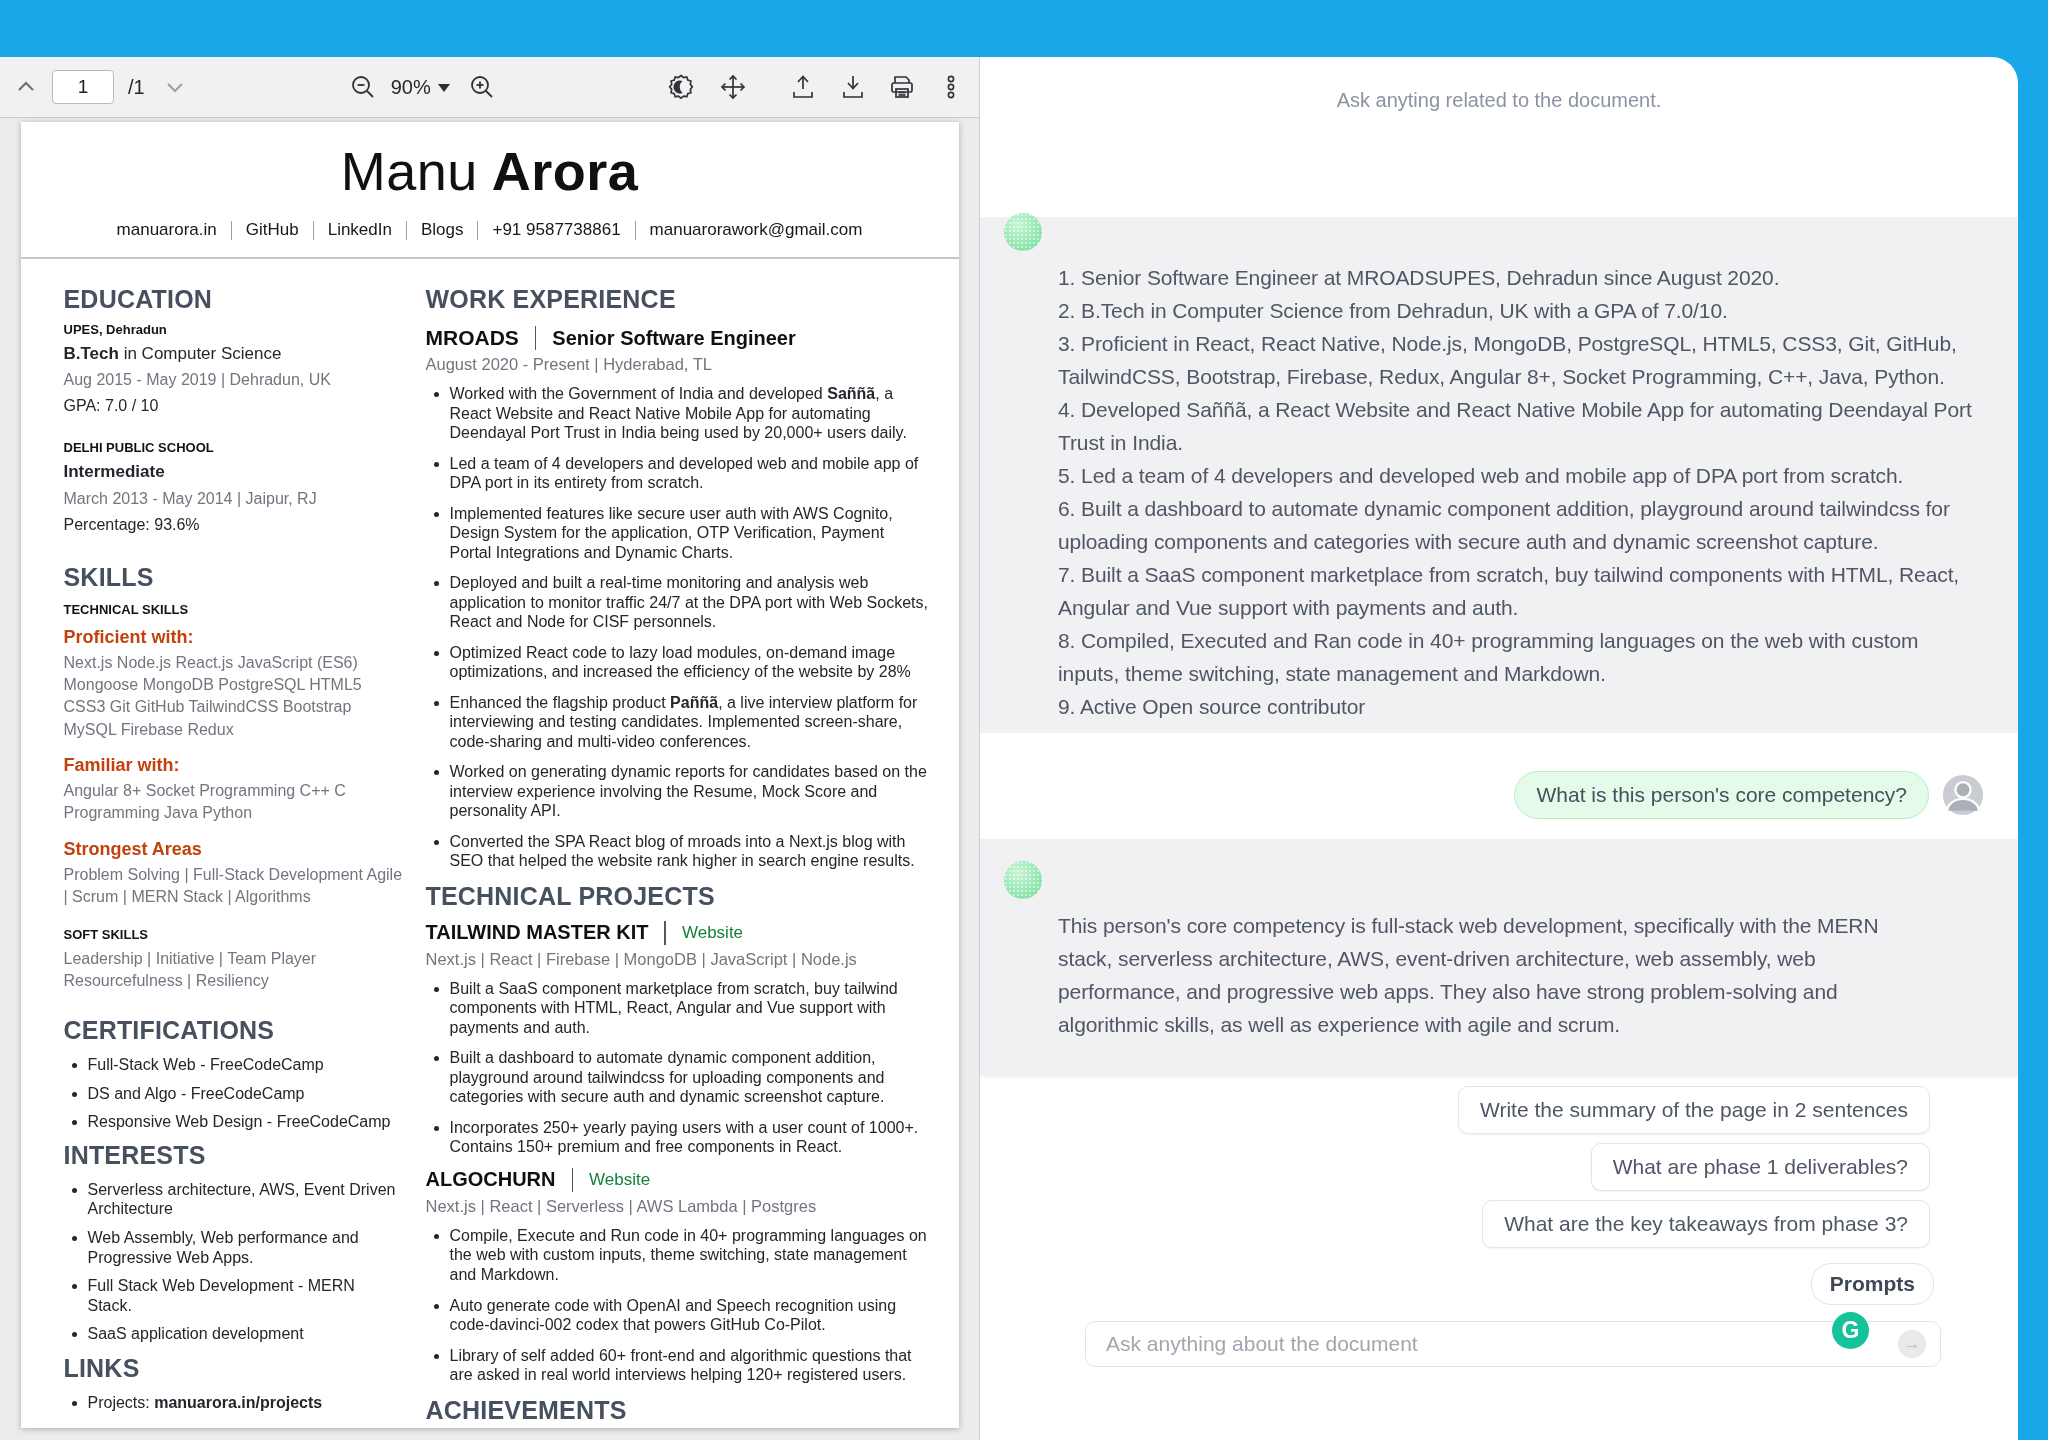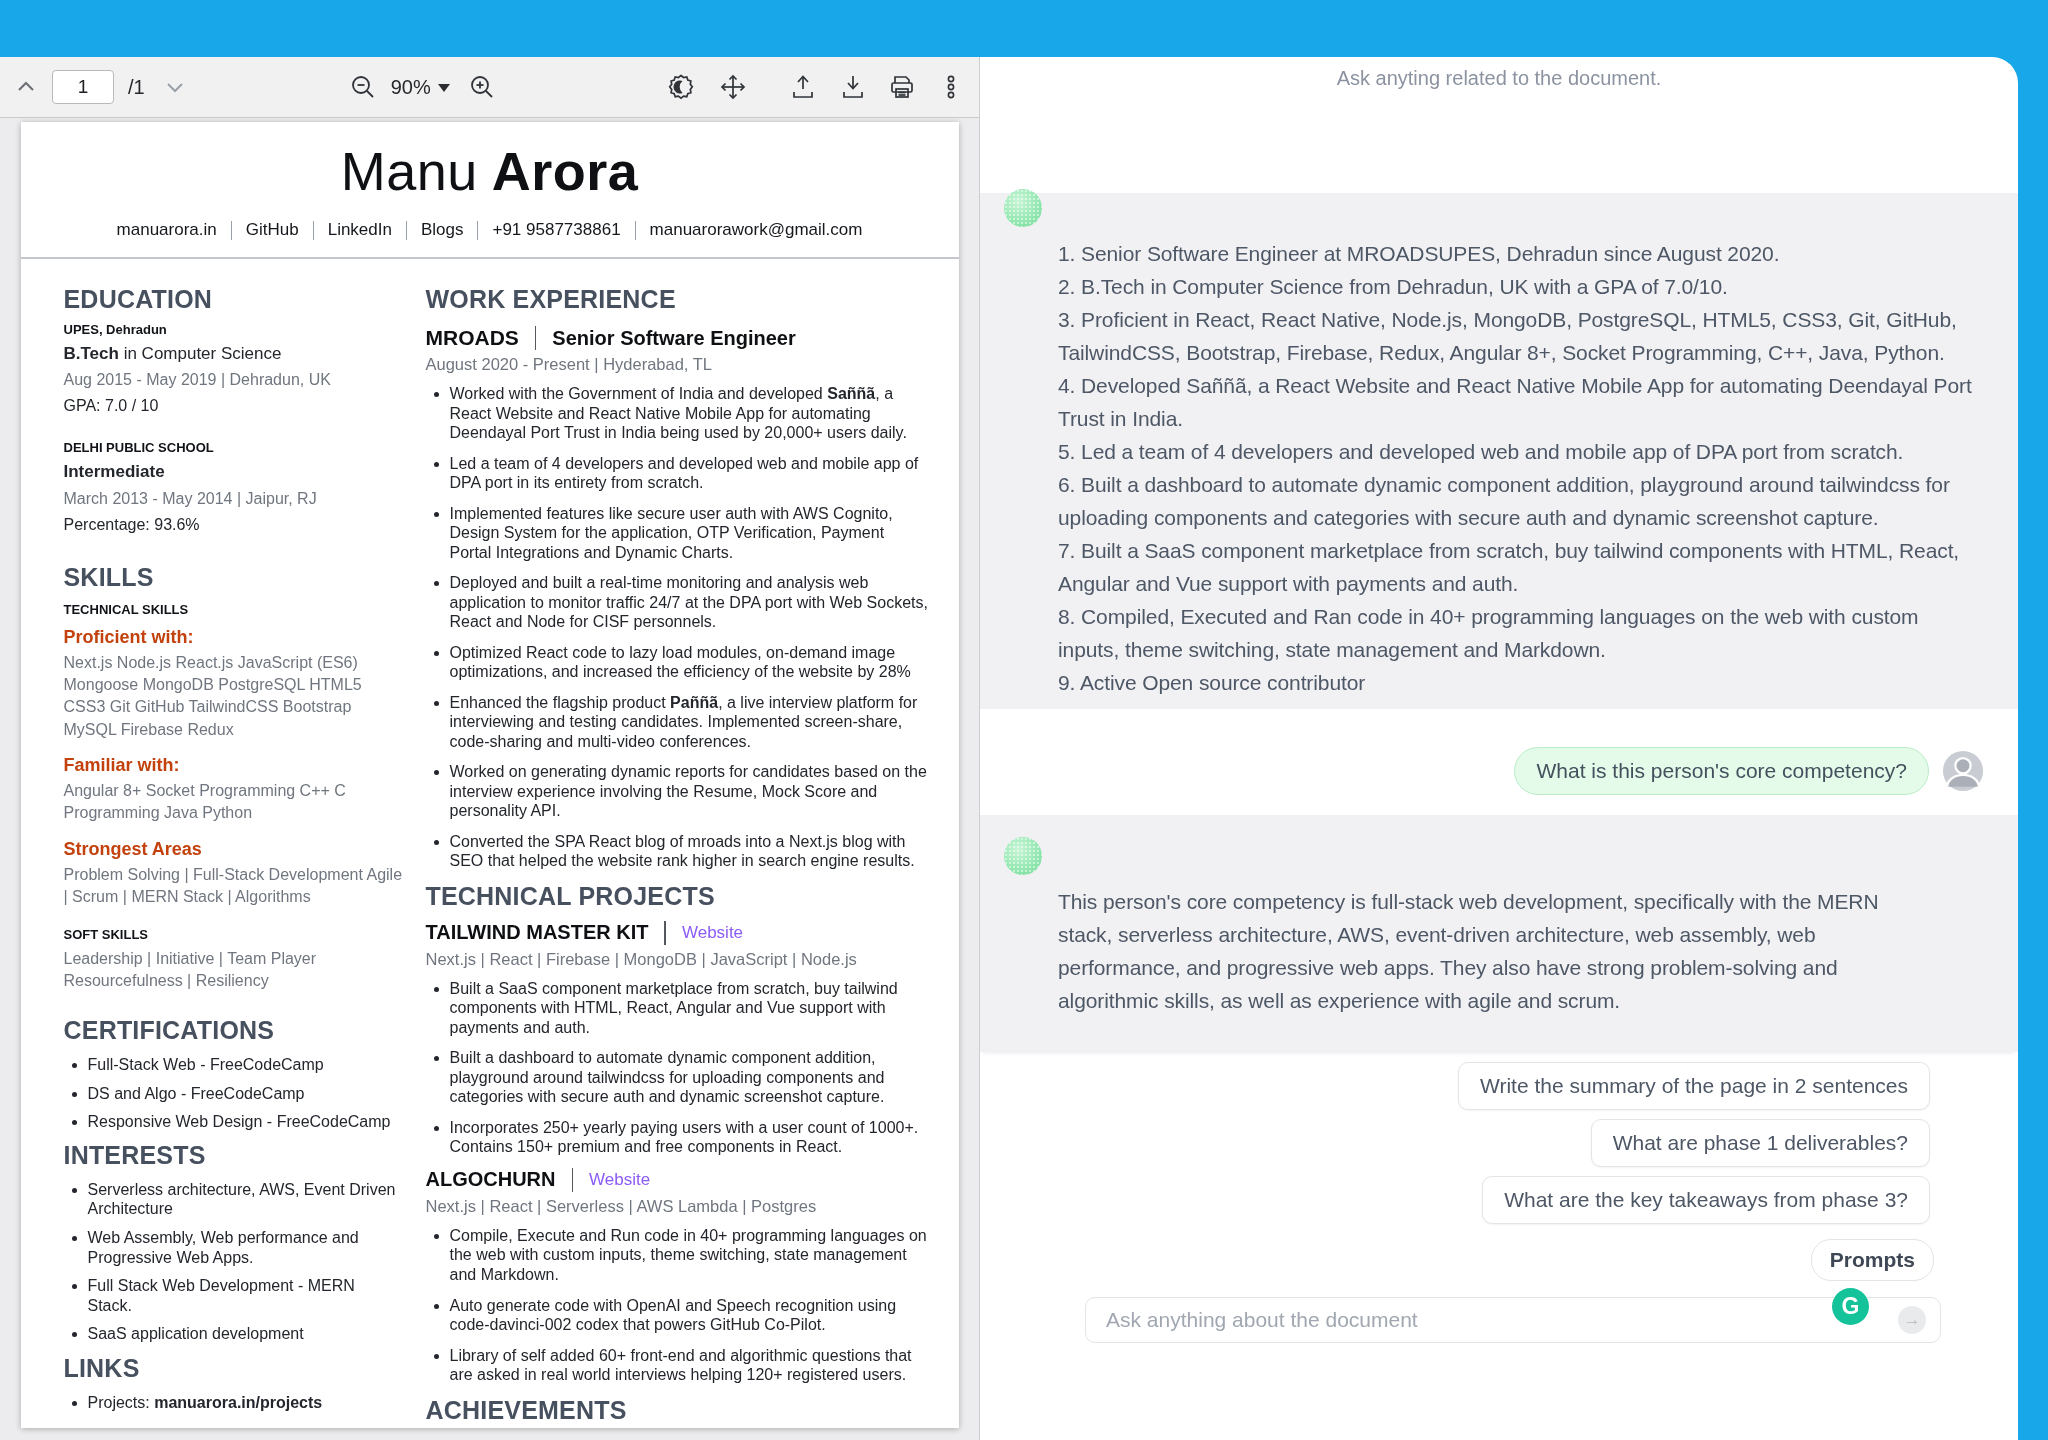--- a/index.html
+++ b/index.html
@@ -56,26 +56,26 @@
 
   ul.blist { margin-top:10px; padding-left:24px; }
   ul.blist li { font-size:16px; line-height:1.22; color:#23262c; margin-bottom:11px; }
   ul.blist.tight li { margin-bottom:9px; }
 
   .role-row { display:flex; align-items:center; margin-top:12px; }
   .role-row .vdiv { width:1.5px; height:24px; background:#55595e; margin:0 16px; }
   .company { font-size:21px; font-weight:800; color:#0e1013; }
   .role { font-size:20px; font-weight:800; color:#0e1013; }
   .proj-name { font-size:20px; font-weight:800; color:#0e1013; }
-  .proj-link { font-size:17px; color:#8b5cf6; }
+  .proj-link { font-size:17px; color:#15803d; }
   .meta { font-size:16.5px; color:#70767f; margin-top:5px; }
 
   
   .right { flex:1; background:#fff; border-top-right-radius:26px; display:flex; flex-direction:column; overflow:hidden; }
-  .chat-top { height:136px; flex:none; padding-top:10px; text-align:center; font-size:20px; color:#8b93a1; }
+  .chat-top { height:160px; flex:none; padding-top:32px; text-align:center; font-size:20px; color:#8b93a1; }
   .block-a { background:#f1f1f4; padding-bottom:10px; box-shadow:0 3px 5px -3px rgba(0,0,0,.12); }
   .av { width:38px; height:38px; border-radius:50%; margin:-4px 0 0 24px;
         background:
           radial-gradient(rgba(255,255,255,.5) 1px, transparent 1.4px),
           radial-gradient(circle at 38% 32%, #c9f5d6, #8fe6ae 62%, #74d898);
         background-size:4px 4px, 100% 100%; }
   .block-a .av2 { margin-top:22px; }
   .msg { margin:10px 34px 0 78px; font-size:21px; line-height:33px; color:#4d5765; letter-spacing:-.1px; }
   .block-u { background:#fff; display:flex; justify-content:flex-end; align-items:center; padding:38px 34px 20px 0; }
   .bubble { background:#e4fbe9; border:1.5px solid #b9edc6; border-radius:24px; padding:11px 21px; font-size:21px; color:#45505e; }

